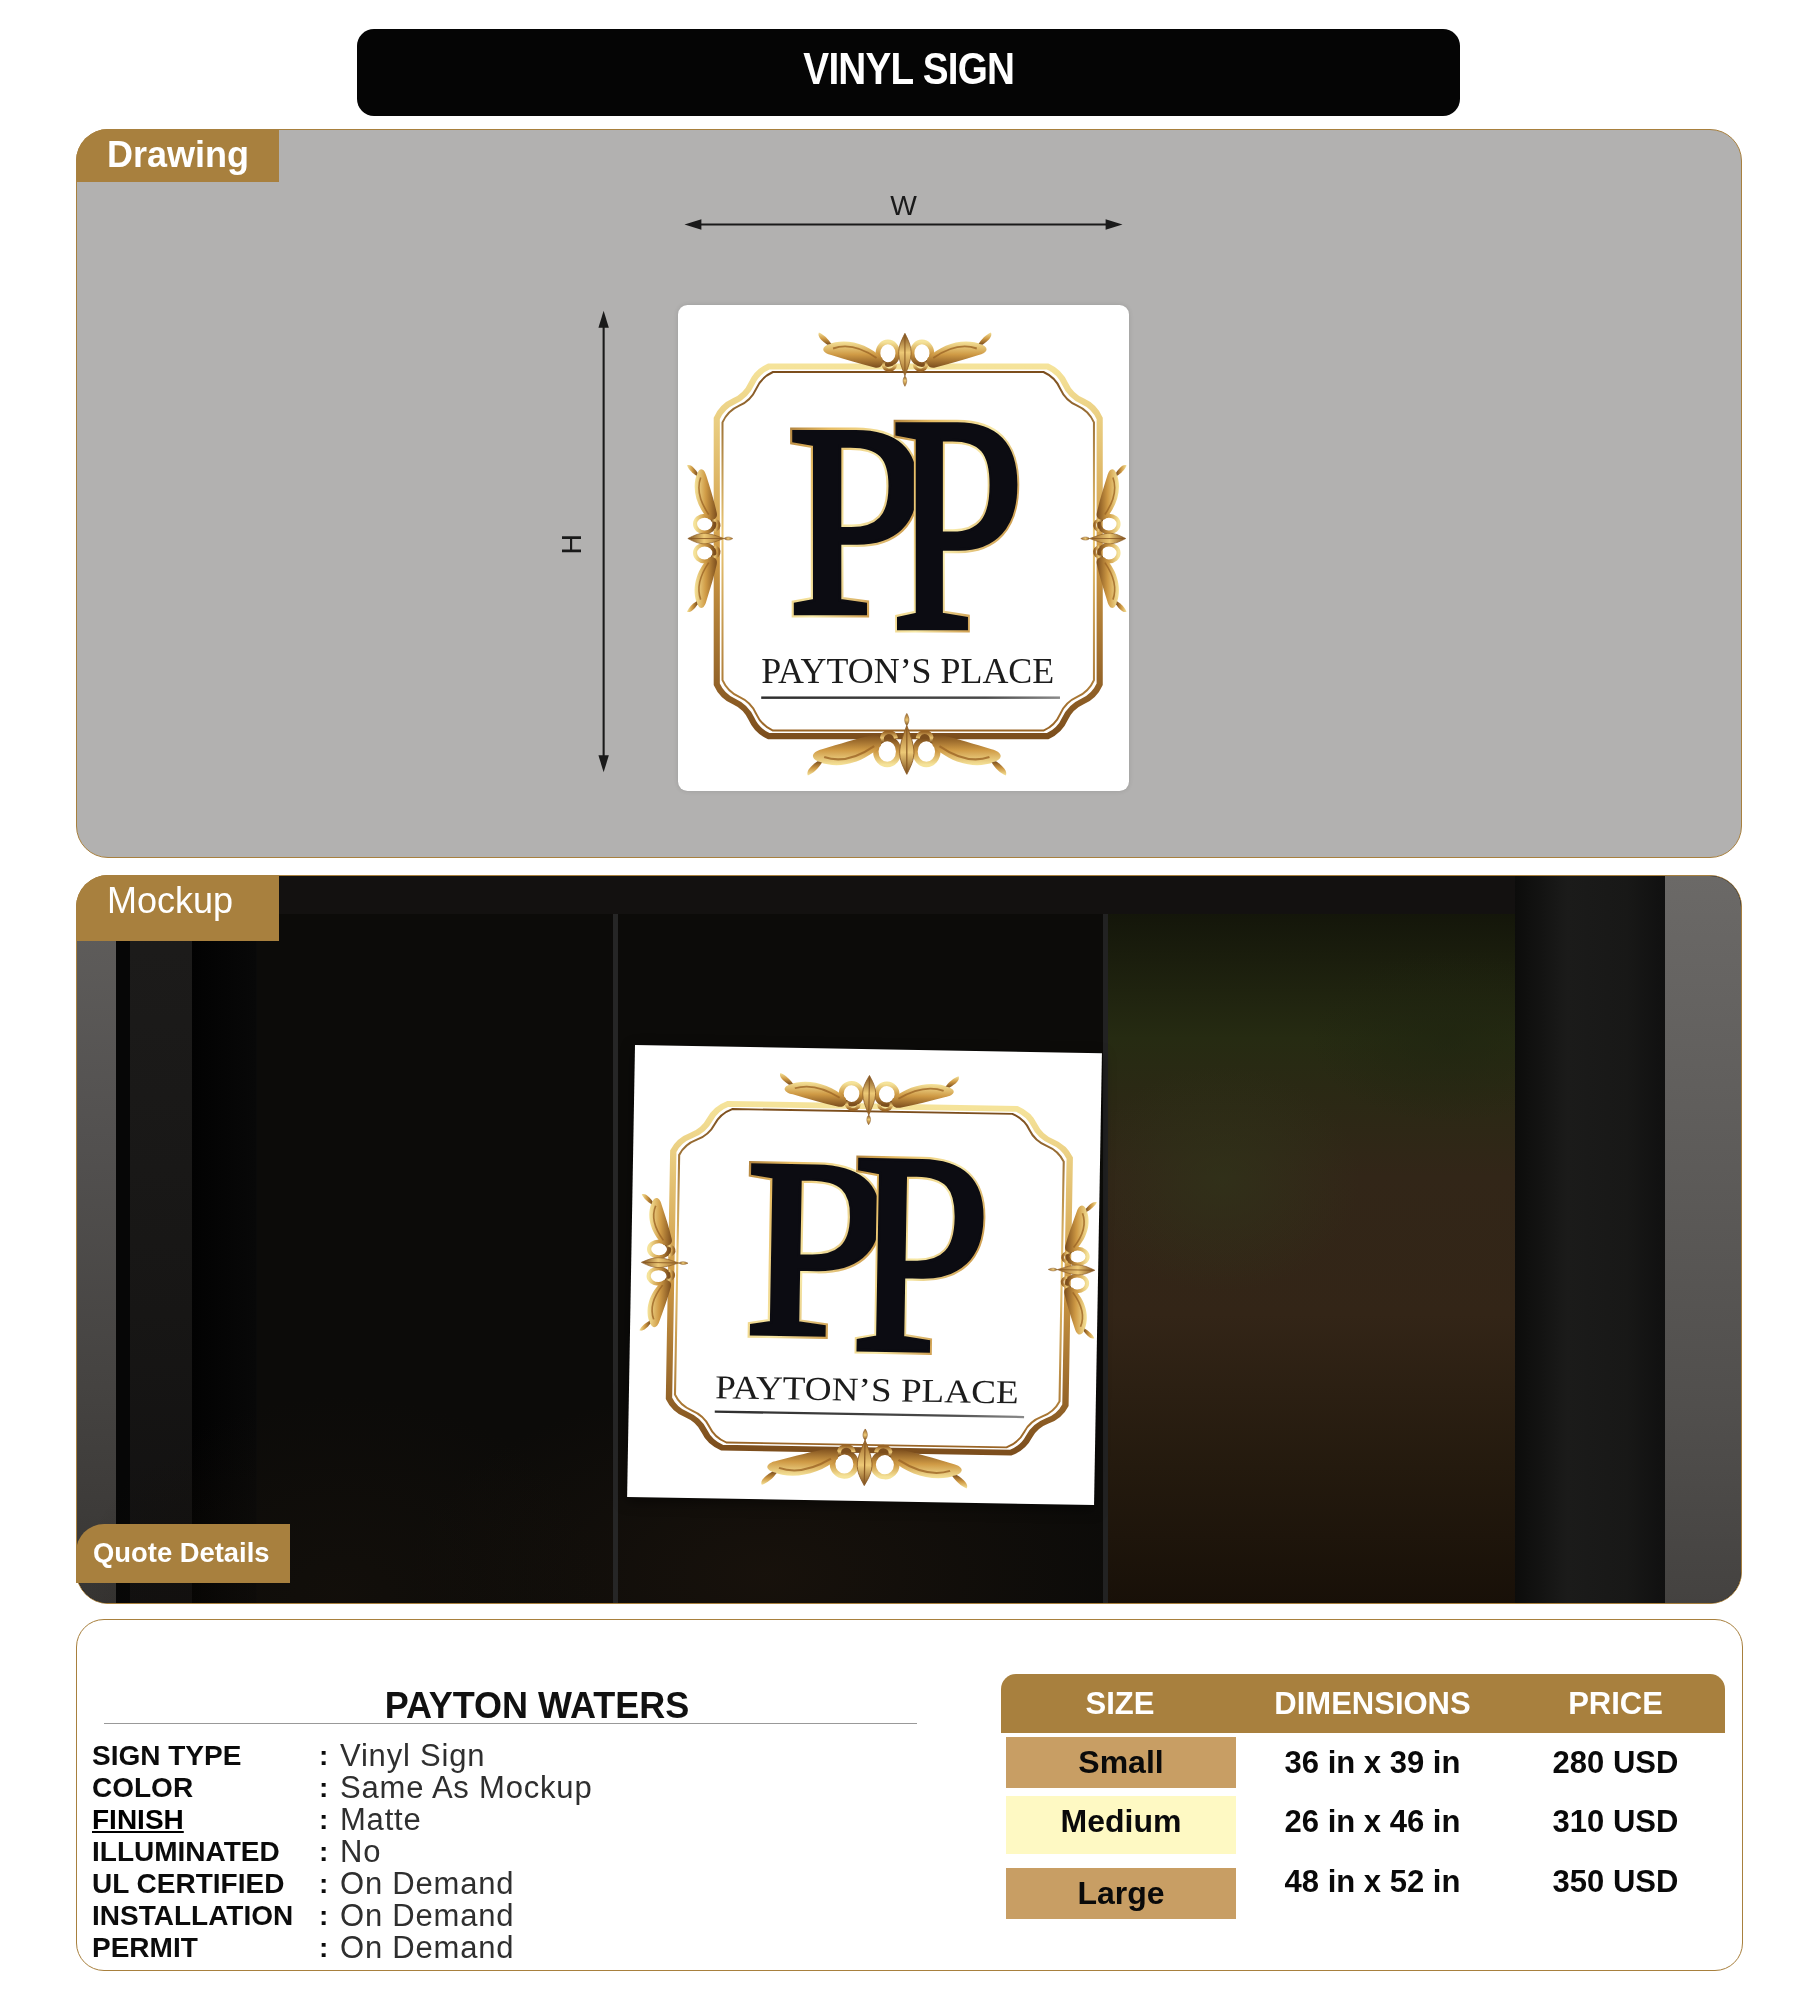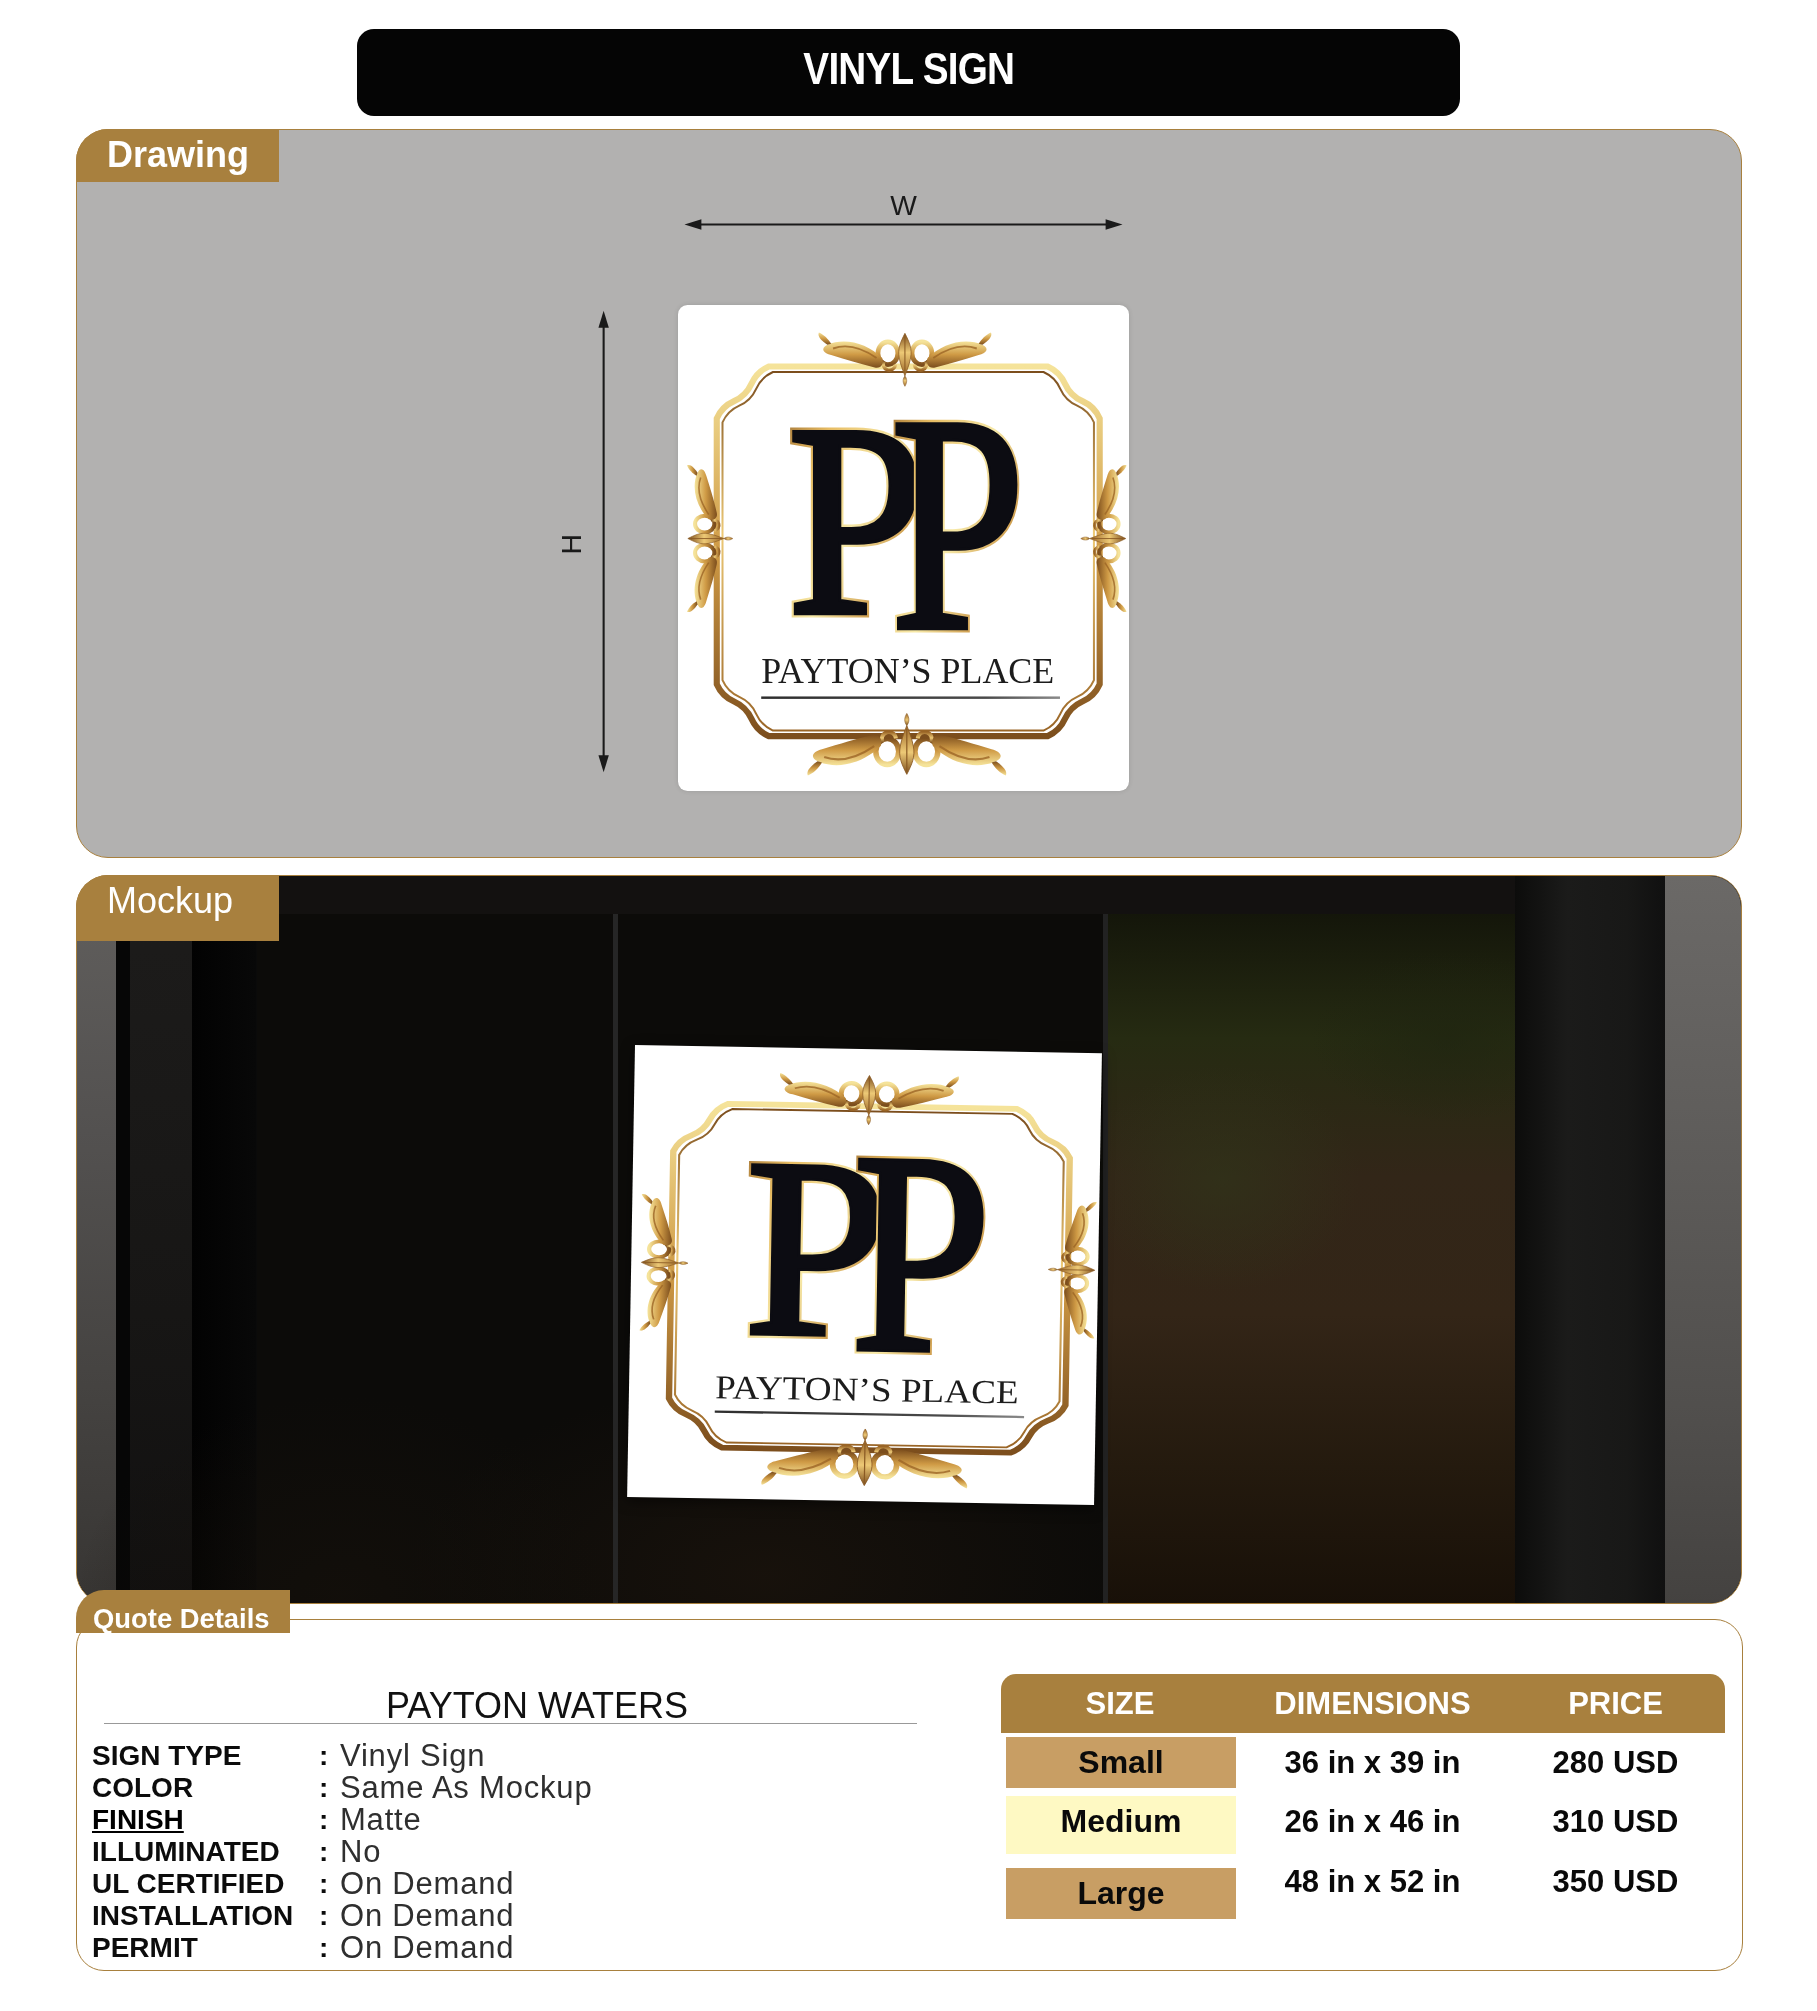--- a/index.html
+++ b/index.html
@@ -71,23 +71,23 @@
     <svg width="467" height="452" viewBox="0 0 477 514" preserveAspectRatio="none">
         <use href="#pplogo"></use>
       </svg>
   </div>
 </div>
 
 <div class="abs" style="left:76px;top:875px;width:203px;height:66px;background:#a8803e;border-radius:32px 0 0 0;color:#ffffff;font-weight:normal;font-size:36px;line-height:51px;padding-left:31px;">Mockup</div>
 
 <div class="abs" style="left:76px;top:1619px;width:1667px;height:352px;background:#ffffff;border:1.9px solid #a8803e;border-radius:28px;"></div>
 
-<div class="abs" style="left:76px;top:1590px;width:214px;height:43px;background:#a8803e;border-radius:28px 0 0 0;color:#ffffff;font-weight:bold;font-size:27.4px;line-height:57px;padding-left:17px;">Quote Details</div>
+<div class="abs" style="left:76px;top:1524px;width:214px;height:59px;background:#a8803e;border-radius:28px 0 0 0;color:#ffffff;font-weight:bold;font-size:27.4px;line-height:57px;padding-left:17px;">Quote Details</div>
 
-<div class="abs" style="left:130px;top:1685px;width:814px;text-align:center;font-weight:normal;font-size:36px;color:#111111;">PAYTON WATERS</div>
+<div class="abs" style="left:130px;top:1685px;width:814px;text-align:center;font-weight:bold;font-size:36px;color:#111111;">PAYTON WATERS</div>
 
 <div class="abs" style="left:104px;top:1723px;width:813px;height:1.4px;background:#999999;"></div>
 
 <div class="abs" style="left:92px;top:1740px;width:833px;font-size:28px;line-height:32px;color:#2f2f2f;">
 
   <div><b style="color:#0c0c0c;">SIGN TYPE</b><span class="abs" style="left:227px;font-weight:bold;color:#0c0c0c;">:</span><span class="abs" style="left:248px;font-size:31px;letter-spacing:0.8px;">Vinyl Sign</span></div>
 
   <div><b style="color:#0c0c0c;">COLOR</b><span class="abs" style="left:227px;font-weight:bold;color:#0c0c0c;">:</span><span class="abs" style="left:248px;font-size:31px;letter-spacing:0.8px;">Same As Mockup</span></div>
 
   <div><b style="color:#000000;text-decoration:underline;">FINISH</b><span class="abs" style="left:227px;font-weight:bold;color:#0c0c0c;">:</span><span class="abs" style="left:248px;font-size:31px;letter-spacing:0.8px;">Matte</span></div>

